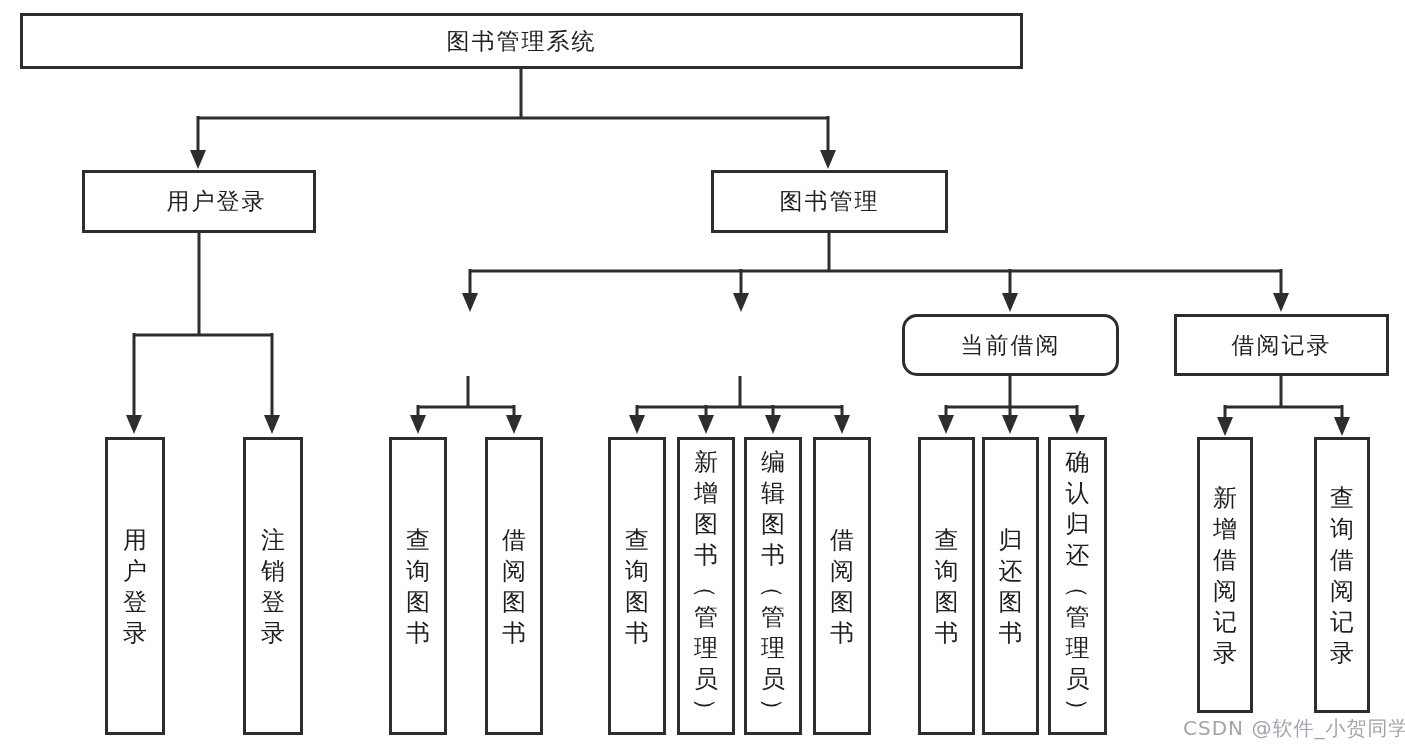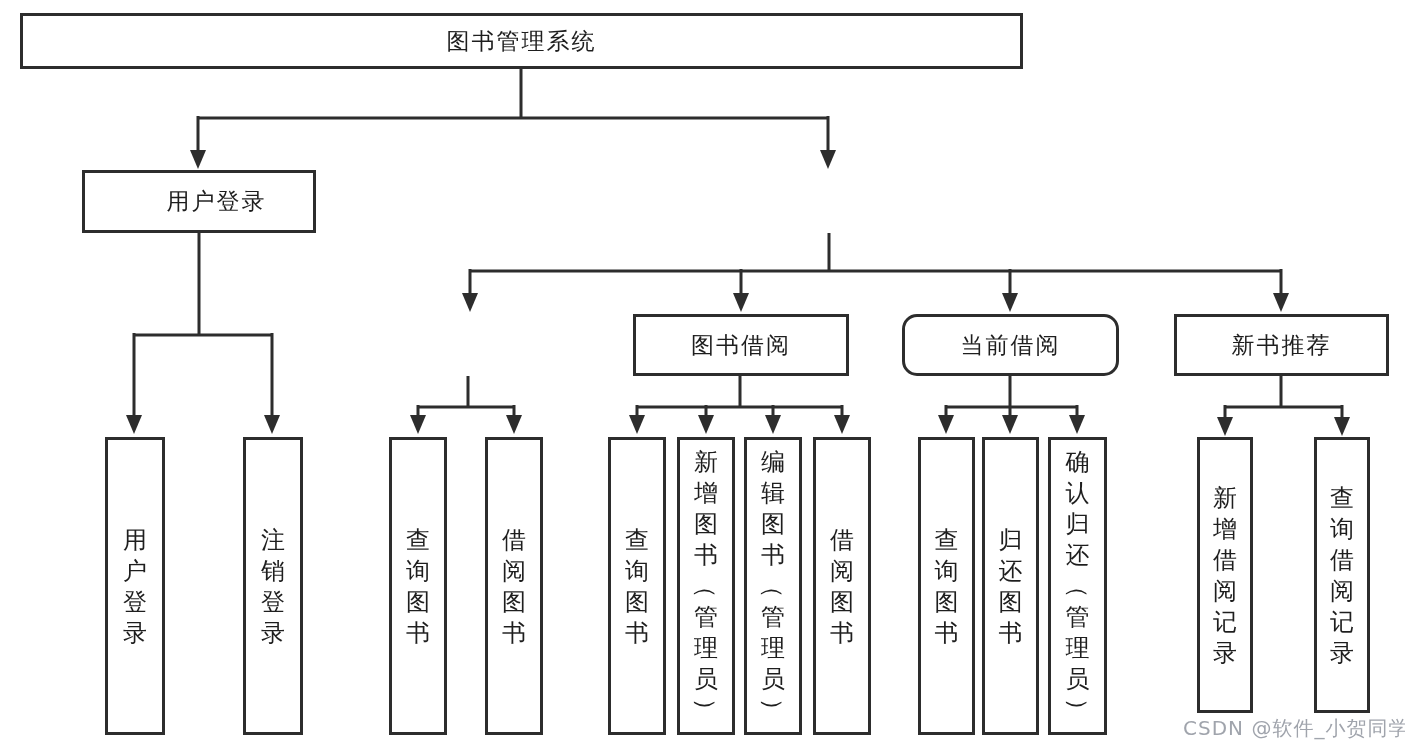--- a/index.html
+++ b/index.html
@@ -66,24 +66,24 @@
       <polygon points="1002,415 1018,415 1010,434"></polygon>
       <polygon points="1069,415 1085,415 1077,434"></polygon>
       <polygon points="1217,417 1233,417 1225,436"></polygon>
       <polygon points="1334,417 1350,417 1342,436"></polygon>
     </g>
   </svg>
 
   <div class="node" style="left:20px;top:13px;width:1003px;height:56px;">图书管理系统</div>
 
   <div class="node" style="left:82px;top:170px;width:234px;height:63px;padding-left:35px;">用户登录</div>
-
-  <div class="node" style="left:633px;top:314px;width:216px;height:62px;">图书借阅</div>
+  <div class="node" style="left:711px;top:170px;width:237px;height:63px;">图书管理</div>
+
   <div class="node" style="left:902px;top:314px;width:217px;height:62px;border-radius:15px;">当前借阅</div>
-  <div class="node" style="left:1174px;top:314px;width:215px;height:62px;">新书推荐</div>
+  <div class="node" style="left:1174px;top:314px;width:215px;height:62px;">借阅记录</div>
 
   <div class="node" style="left:105px;top:437px;width:60px;height:298px;">
     <div class="vlabel">
         <span class="vchar">用</span>
         <span class="vchar">户</span>
         <span class="vchar">登</span>
         <span class="vchar">录</span>
       </div>
   </div>
   <div class="node" style="left:243px;top:437px;width:60px;height:298px;">

